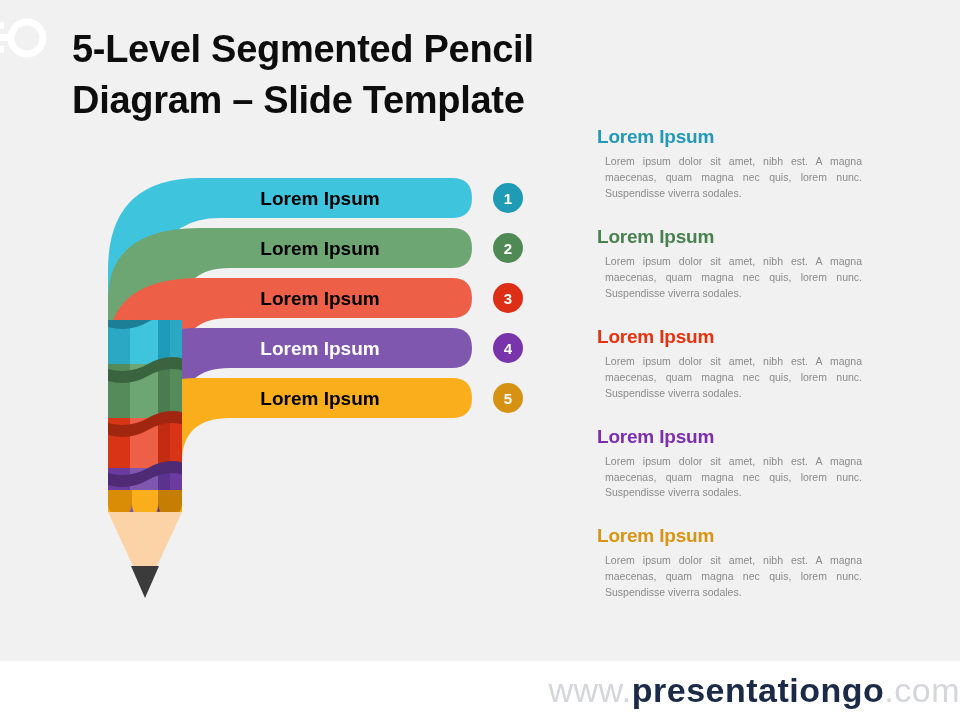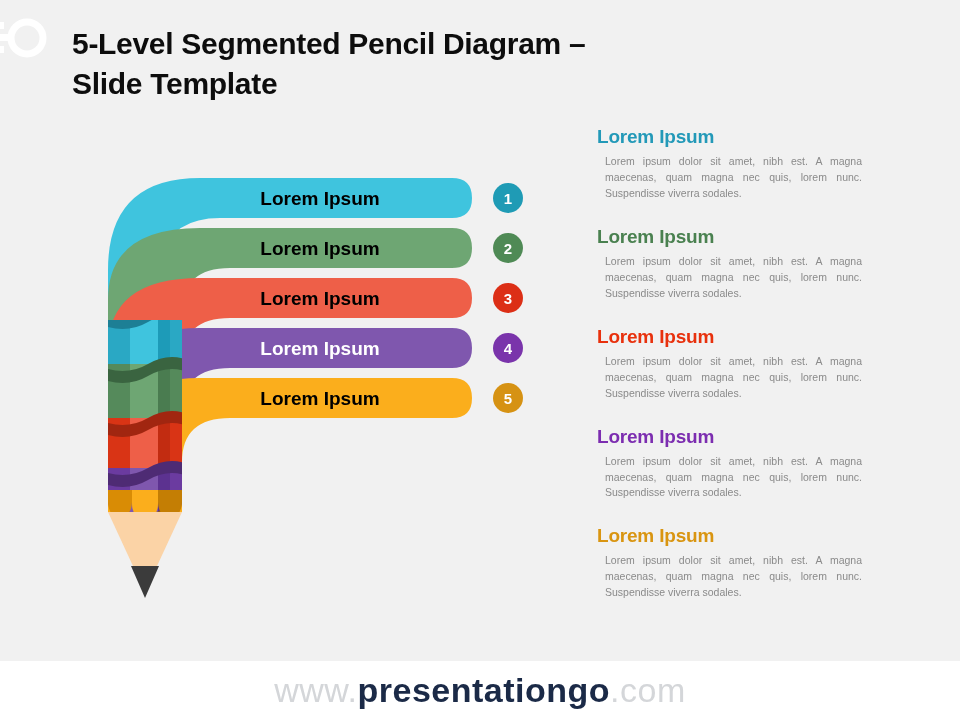--- a/index.html
+++ b/index.html
@@ -20,21 +20,21 @@
     position:absolute; left:-22px; top:14px;
     width:78px; height:48px;
     pointer-events:none;
   }
 
   
   #title {
     position:absolute;
     left:72px; top:24px;
     width:520px;
-    font-size:30px;
+    font-size:38px;
     font-weight:bold;
     line-height:1.33;
     color:#0d0d0d;
     letter-spacing:-0.3px;
   }
 
   
   #diagram {
     position:absolute;
     left:100px; top:160px;
@@ -88,21 +88,21 @@
   }
 
   
   #footer {
     position:absolute;
     left:0; bottom:0;
     width:960px; height:59px;
     background:#ffffff;
     display:flex;
     align-items:center;
-    justify-content:center;
+    justify-content:flex-end;
   }
   #footer-url {
     font-size:34px;
     font-weight:300;
     letter-spacing:0.5px;
     white-space:nowrap;
   }
   .url-dim { color:#d4d6d9; }
   .url-strong { color:#1b2a47; font-weight:bold; }
 </style>

